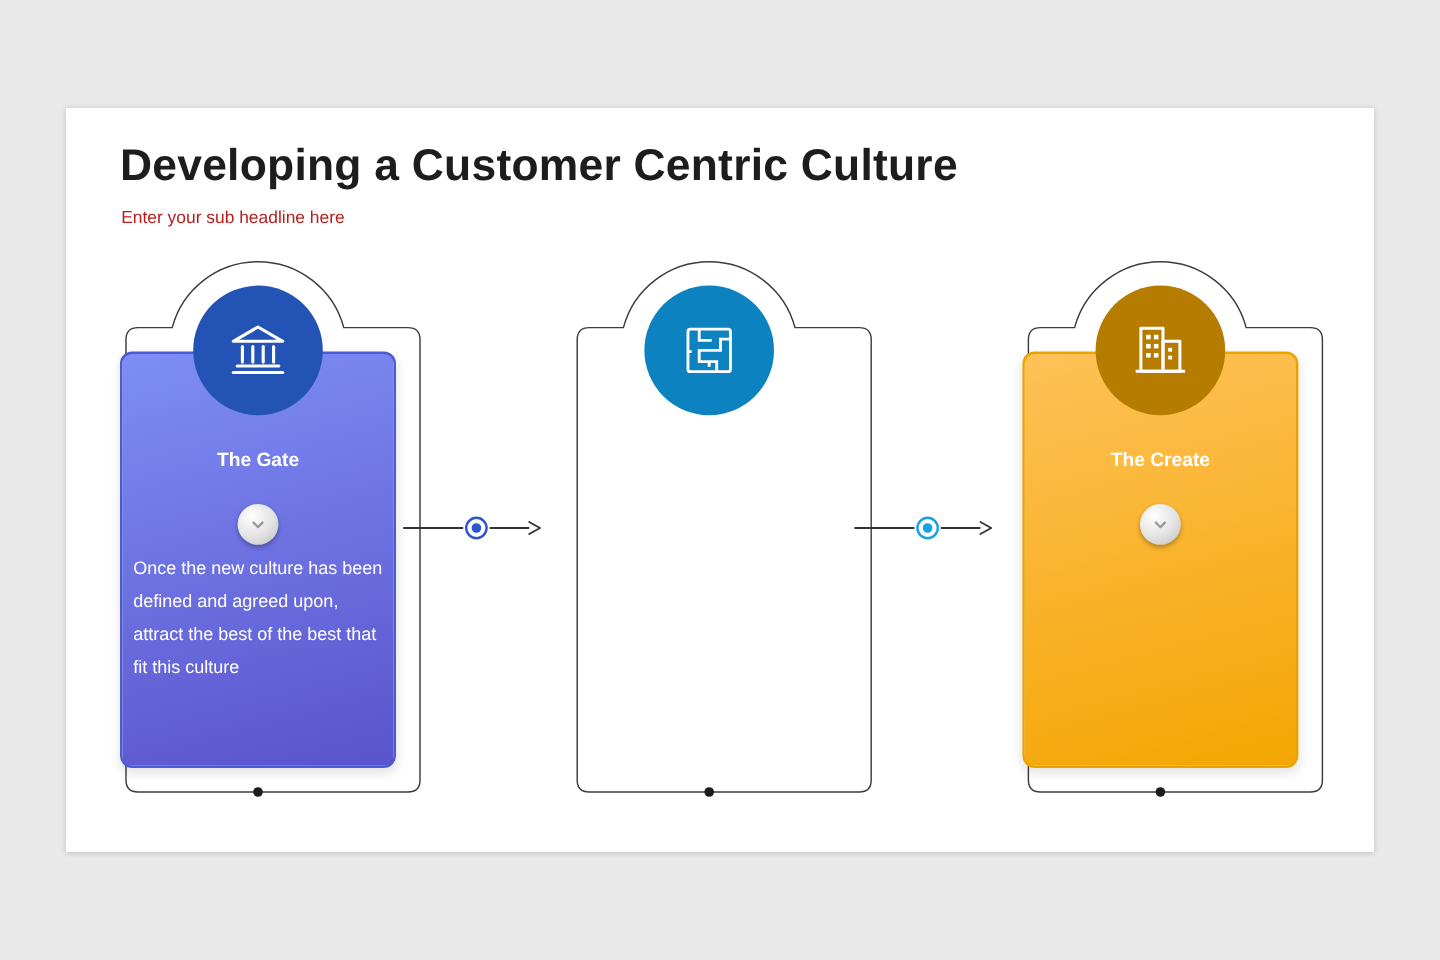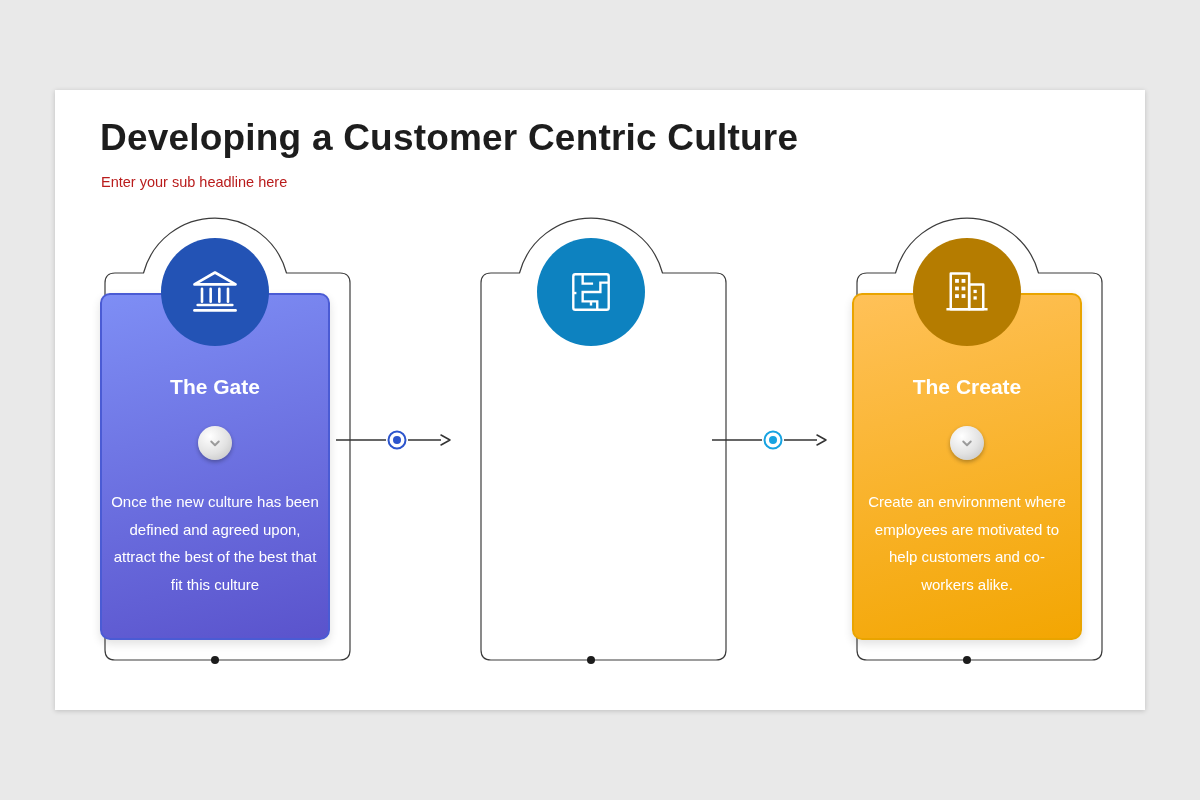--- a/index.html
+++ b/index.html
@@ -47,36 +47,36 @@
   .icon-circle {
     position:absolute; left:71px; top:28px;
     width:108px; height:108px; border-radius:50%;
     z-index:2;
     display:flex; align-items:center; justify-content:center;
   }
   .circ-1 { background:#2353b5; }
   .circ-2 { background:#0d82c0; }
   .circ-3 { background:#b57c00; }
   .card-title {
-    font-size:21px; font-weight:700; color:#ffffff;
+    font-size:16px; font-weight:700; color:#ffffff;
     text-align:center;
   }
   .chev {
     margin-top:27px;
     width:34px; height:34px; border-radius:50%;
     background:radial-gradient(circle at 35% 30%, #ffffff 0%, #e2e2e2 55%, #bdbdbd 100%);
     box-shadow:0 2px 4px rgba(0,0,0,0.3);
     display:flex; align-items:center; justify-content:center;
     cursor:pointer;
   }
   .card-body {
-    margin-top:28px;
+    margin-top:6px;
     width:208px;
     font-size:15px; line-height:27.5px;
-    color:#ffffff; text-align:center;
+    color:#ffffff; text-align:left;
   }
   .connector { position:absolute; top:336px; z-index:3; }
   .conn-1 { left:280px; }
   .conn-2 { left:656px; }
 </style>
 </head>
 <body>
 
 <div class="slide">
 
@@ -170,17 +170,16 @@
         </g>
       </svg>
     </div>
     <div class="card card-3">
       <div class="card-title">The Create</div>
       <div class="chev">
         <svg viewBox="0 0 24 24" width="18" height="18">
           <polyline points="7,10 12,15 17,10" fill="none" stroke="#9b9b9b" stroke-width="2.6" stroke-linecap="round" stroke-linejoin="round"></polyline>
         </svg>
       </div>
-      <div class="card-body">Create an environment where employees are motivated to help customers and co-workers alike.</div>
     </div>
   </div>
 
 </div>
 
 </body></html>

